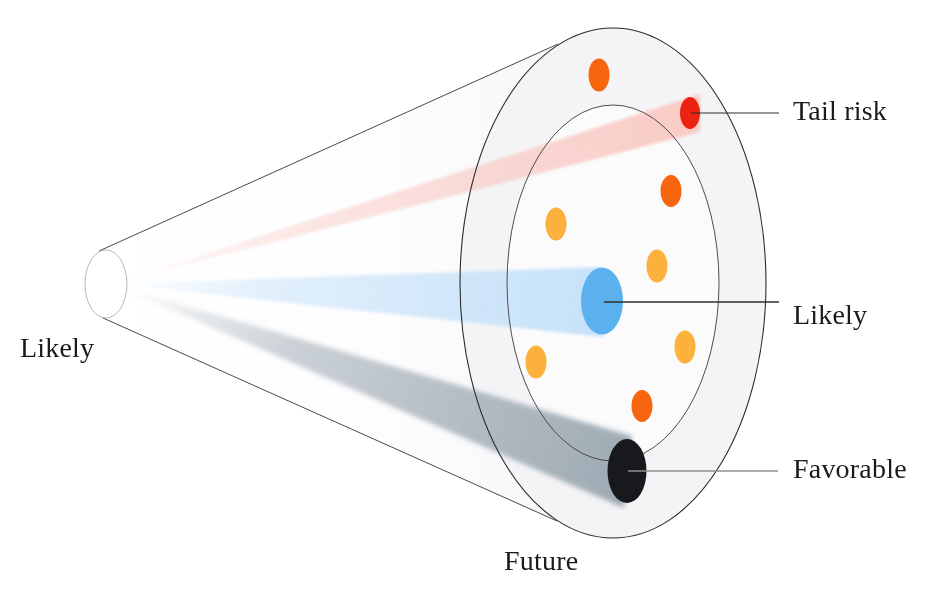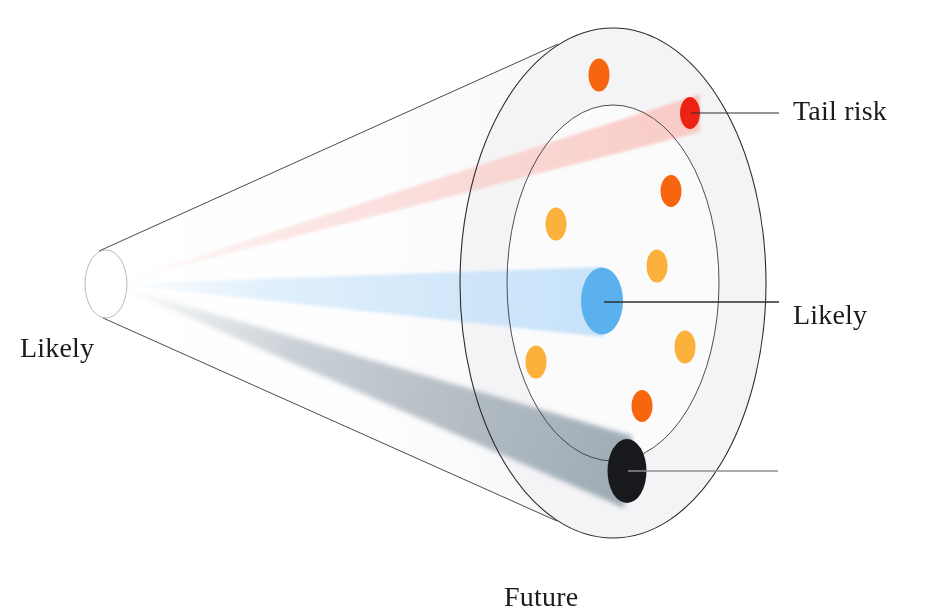--- a/index.html
+++ b/index.html
@@ -15,21 +15,21 @@
   .lbl {
     position: absolute;
     font-size: 28px;
     line-height: 24px;
     color: #1b1b1b;
     letter-spacing: 0.2px;
     white-space: nowrap;
     font-family: Liberation Serif, serif;
   }
   .lbl-today     { left: 20px;  top: 336px; }
-  .lbl-future    { left: 504px; top: 549px; margin-top: 36px; }
+  .lbl-future    { left: 504px; top: 549px; }
   .lbl-tailrisk  { left: 793px; top: 99px;  }
   .lbl-likely    { left: 793px; top: 288px; margin-top: 15px; }
   .lbl-favorable { left: 793px; top: 457px; }
 </style>
 </head>
 <body>
 
 <div id="stage">
 
   <svg id="cone-svg" width="930" height="615" viewBox="0 0 930 615">
@@ -98,13 +98,14 @@
 
     <line x1="691" y1="113" x2="779" y2="113" stroke="#2e2e2e" stroke-width="1.1"></line>
     <line x1="604" y1="302" x2="779" y2="302" stroke="#2e2e2e" stroke-width="1.3"></line>
     <line x1="628" y1="471" x2="778" y2="471" stroke="#8f8f8f" stroke-width="1.7"></line>
   </svg>
 
   <div class="lbl lbl-today">Likely</div>
   <div class="lbl lbl-future">Future</div>
   <div class="lbl lbl-tailrisk">Tail risk</div>
   <div class="lbl lbl-likely">Likely</div>
+  <div class="lbl lbl-favorable">Favorable</div>
 </div>
 
 </body></html>

